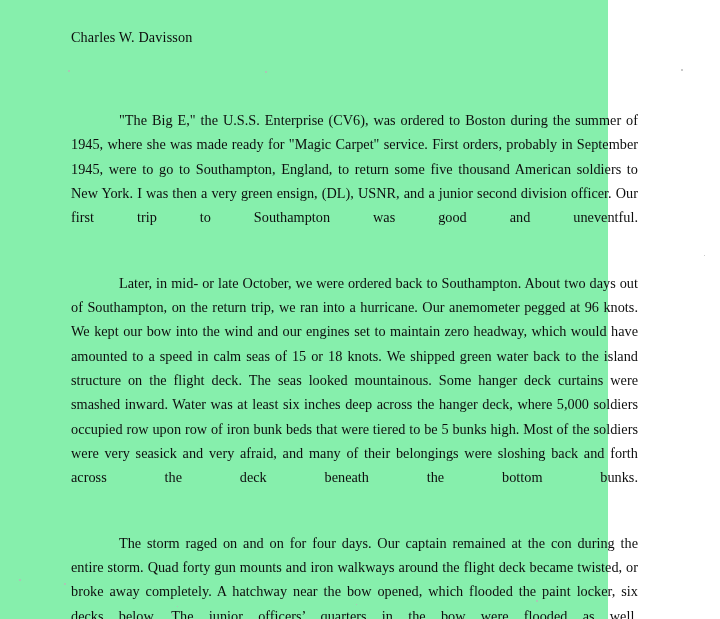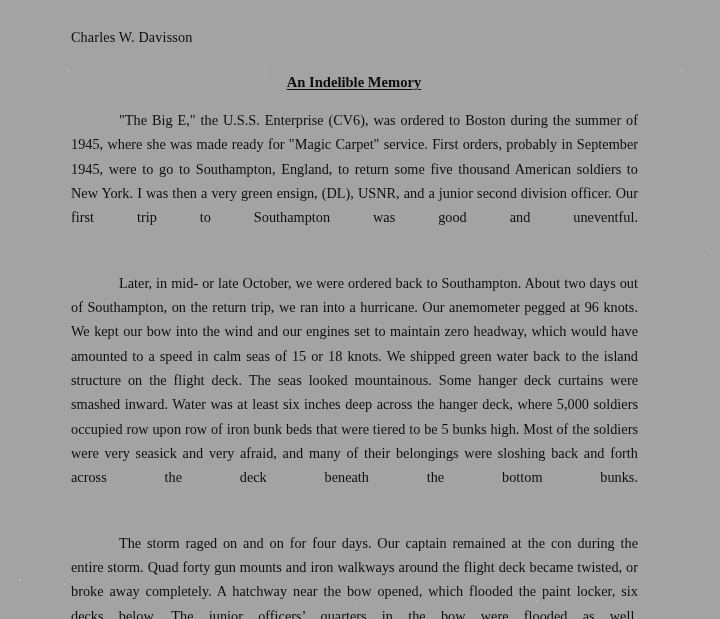--- a/index.html
+++ b/index.html
@@ -10,23 +10,23 @@
   body {
     width: 720px;
     height: 619px;
     overflow: hidden;
     font-family: "Liberation Serif", "DejaVu Serif", serif;
     color: #0d0d0d;
     position: relative;
   }
   #page {
     position: relative;
-    width: 720px;
+    width: 608px;
     height: 619px;
-    background: #a3a3a3;
+    background: #86efac;
   }
   
   .speck {
     position: absolute;
     background: #b9b9b9;
     border-radius: 50%;
     pointer-events: none;
   }
   .author {
     position: absolute;
@@ -86,23 +86,20 @@
   <div class="speck" style="left:19px;  top:579px; width:2px; height:2px;"></div>
   <div class="speck" style="left:64px;  top:583px; width:2px; height:2px;"></div>
   <div class="speck" style="left:172px; top:614px; width:2px; height:2px;"></div>
   <div class="speck" style="left:177px; top:606px; width:1px; height:1px;"></div>
   <div class="speck" style="left:536px; top:600px; width:2px; height:2px;"></div>
   <div class="speck" style="left:356px; top:604px; width:1px; height:1px;"></div>
   <div class="speck" style="left:704px; top:255px; width:1px; height:1px;"></div>
 
   <div class="author">Charles W. Davisson</div>
 
-  <div class="doc-title">
-    <u>An Indelible Memory</u>
-  </div>
 
   <div class="body-copy">
     <p>"The Big E," the U.S.S. Enterprise (CV6), was ordered to Boston during the summer of 1945, where she was made ready for "Magic Carpet" service. First orders, probably in September 1945, were to go to Southampton, England, to return some five thousand American soldiers to New York. I was then a very green ensign, (DL), USNR, and a junior second division officer. Our first trip to Southampton was good and uneventful.</p>
     <p>Later, in mid- or late October, we were ordered back to Southampton. About two days out of Southampton, on the return trip, we ran into a hurricane. Our anemometer pegged at 96 knots. We kept our bow into the wind and our engines set to maintain zero headway, which would have amounted to a speed in calm seas of 15 or 18 knots. We shipped green water back to the island structure on the flight deck. The seas looked mountainous. Some hanger deck curtains were smashed inward. Water was at least six inches deep across the hanger deck, where 5,000 soldiers occupied row upon row of iron bunk beds that were tiered to be 5 bunks high. Most of the soldiers were very seasick  and very afraid, and many of their belongings were sloshing back and forth across the deck beneath the bottom bunks.</p>
     <p>The storm raged on and on for four days.  Our captain remained at the con during the entire storm. Quad forty gun mounts and iron walkways around the flight deck became twisted, or broke away completely. A hatchway near the bow opened, which flooded the paint locker, six decks below. The junior officers’ quarters in the bow were flooded as well.</p>
 
   </div>
 
 </div>
 

